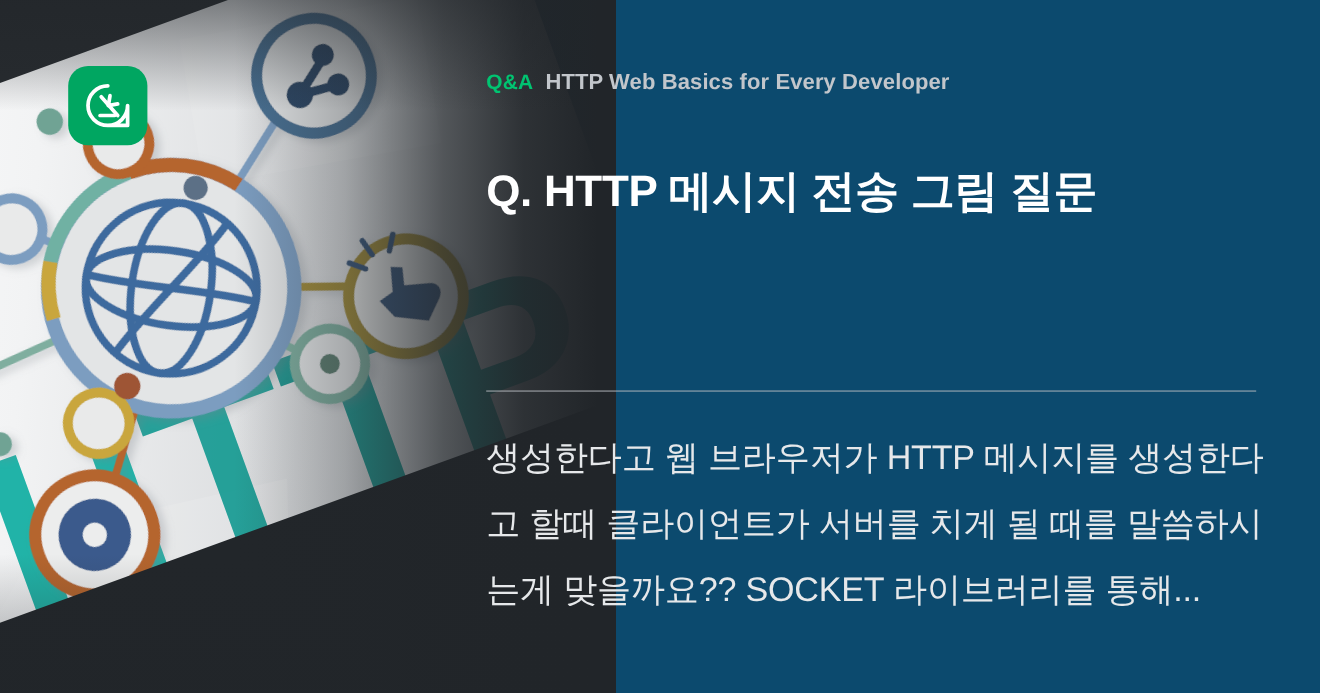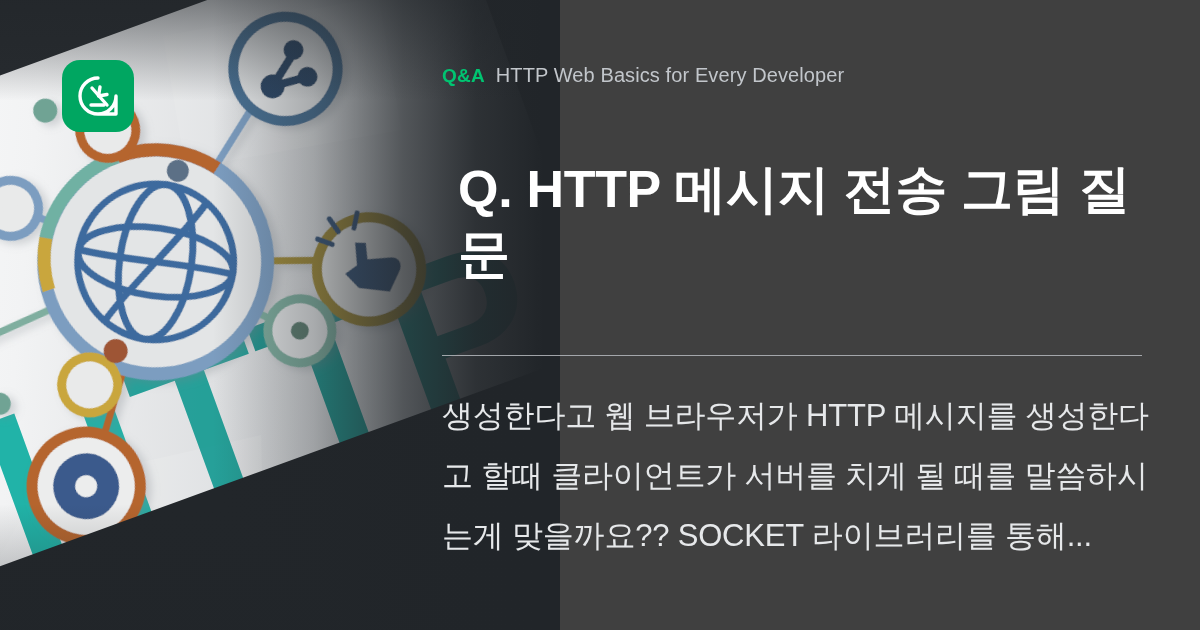--- a/index.html
+++ b/index.html
@@ -4,21 +4,21 @@
 <style>
   html,body{margin:0;padding:0;}
   body{
     width:1200px;height:630px;overflow:hidden;
     background:#212529;
     font-family:"Liberation Sans","DejaVu Sans",sans-serif;
     -webkit-font-smoothing:antialiased;
   }
   #card{
     position:relative;width:1200px;height:630px;overflow:hidden;
-    background:#404040;
+    background:#0c4a6e;
   }
 
   
   #art-wrap{
     position:absolute;left:0;top:0;width:560px;height:630px;overflow:hidden;
   }
   #art-rot{
     position:absolute;left:-120px;top:-60px;width:700px;height:760px;
     transform:rotate(-20deg);transform-origin:50% 50%;
     background:linear-gradient(115deg,#ffffff 0%,#f2f3f4 28%,#d9dbdd 55%,#cfd2d4 72%,#e9eaeb 100%);
@@ -84,25 +84,25 @@
     position:absolute;left:442px;top:0;width:700px;height:630px;z-index:30;
   }
   #eyebrow{
     position:absolute;top:64px;left:0;display:flex;align-items:baseline;gap:11px;
     white-space:nowrap;
   }
   #eyebrow .qa{
     color:#00c471;font-size:19px;font-weight:bold;letter-spacing:.2px;
   }
   #eyebrow .course{
-    color:#c2c6cb;font-size:20px;font-weight:normal;letter-spacing:.1px;
+    color:#c2c6cb;font-size:20px;font-weight:bold;letter-spacing:.1px;
   }
   #title{
-    position:absolute;top:122px;left:16px;width:700px;
-    color:#ffffff;font-size:52px;font-weight:bold;letter-spacing:-.3px;
+    position:absolute;top:122px;left:0;width:700px;
+    color:#ffffff;font-size:40px;font-weight:bold;letter-spacing:-.3px;
     line-height:1.25;
   }
   #divider{
     position:absolute;top:355px;left:0;width:700px;height:1px;
     background:#b6babe;opacity:.85;
   }
   #body{
     position:absolute;top:386px;left:0;width:712px;
     color:#e6e8ea;font-size:31px;line-height:60px;font-weight:normal;
     letter-spacing:-.2px;

